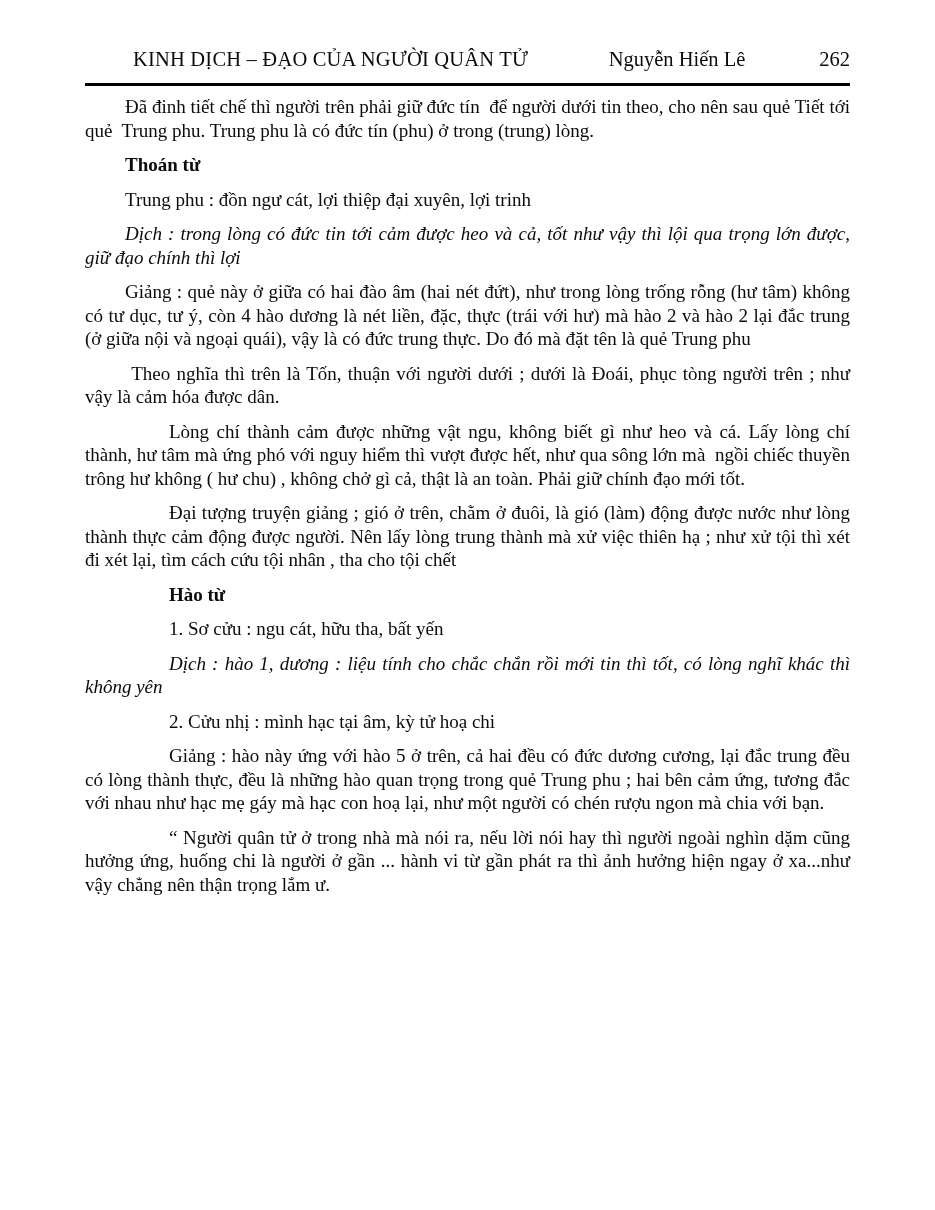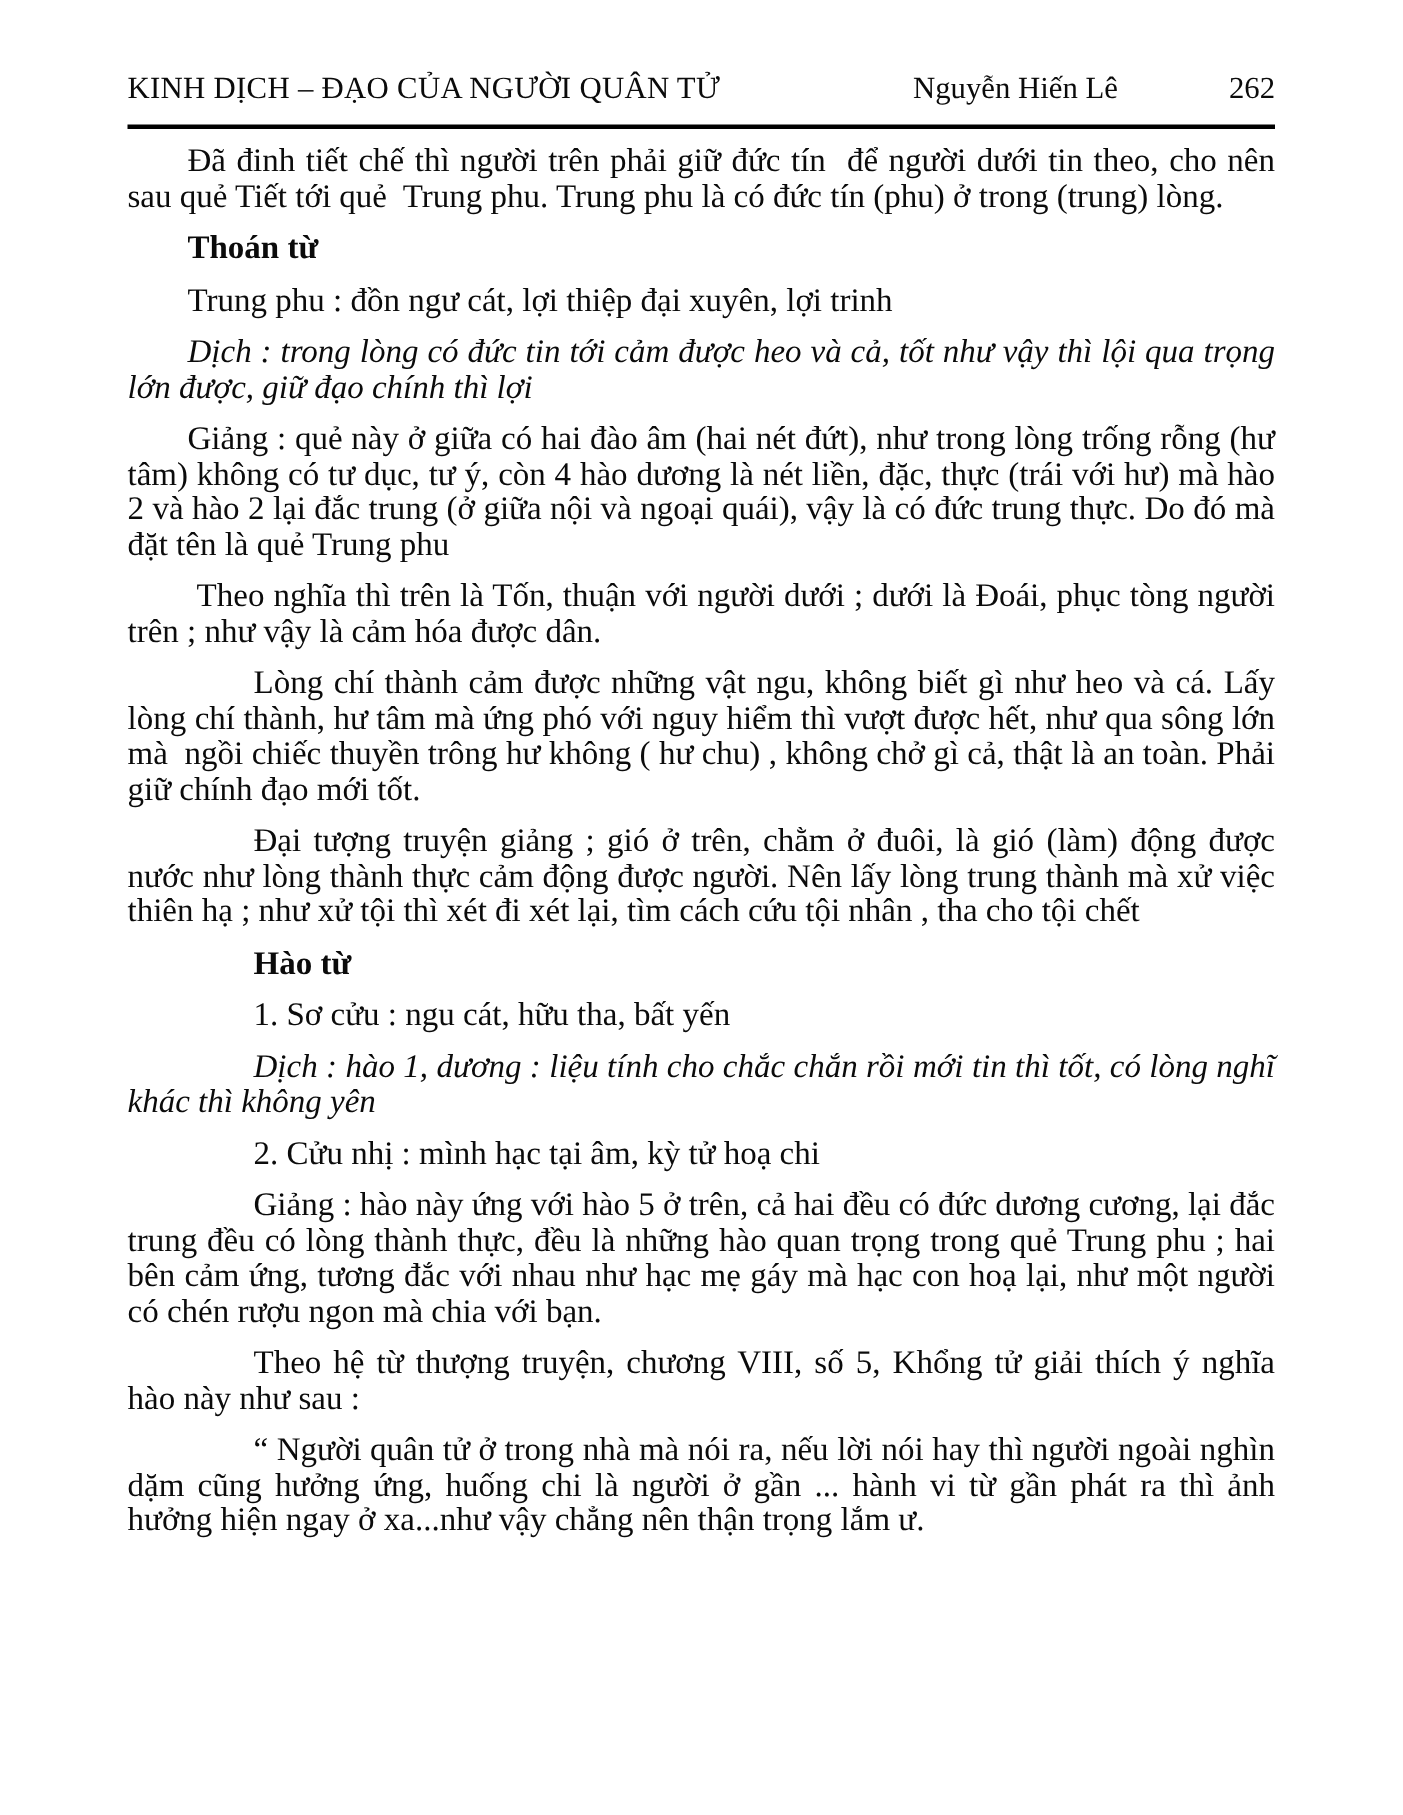--- a/index.html
+++ b/index.html
@@ -11,33 +11,34 @@
     font-family: "Liberation Serif", "DejaVu Serif", serif;
     overflow: hidden;
   }
   .page { padding: 48px 85px 0 85px; }
 
   .header {
     display: flex;
     align-items: baseline;
     font-size: 20.5px;
     white-space: nowrap;
+    margin-left: 48px;
   }
   .header .title { flex: 1; letter-spacing: 0.2px; }
   .header .author { margin-right: 74px; }
   .header .pagenum { }
 
   .rule {
     border: 0;
     border-top: 3.5px solid #000000;
     margin: 12px 0 9px 0;
   }
 
   .body p {
-    font-size: 22px;
+    font-size: 19px;
     line-height: 23.5px;
     text-align: justify;
     margin: 0 0 11px 0;
     white-space: pre-wrap;
   }
   .ind1 { text-indent: 40px; }
   .ind2 { text-indent: 84px; }
   .italic { font-style: italic; }
   .heading { font-weight: bold; text-align: left; }
 </style>
@@ -58,16 +59,15 @@
       <p class="italic ind1">Dịch : trong lòng có đức tin tới cảm được heo và cả, tốt như vậy thì lội qua trọng lớn được, giữ đạo chính thì lợi</p>
       <p class="ind1">Giảng : quẻ này ở giữa có hai đào âm (hai nét đứt), như trong lòng trống rỗng (hư tâm) không có tư dục, tư ý, còn 4 hào dương là nét liền, đặc, thực (trái với hư) mà hào 2 và hào 2 lại đắc trung (ở giữa nội và ngoại quái), vậy là có đức trung thực. Do đó mà đặt tên là quẻ Trung phu</p>
       <p class="ind1"> Theo nghĩa thì trên là Tốn, thuận với người dưới ; dưới là Đoái, phục tòng người trên ; như vậy là cảm hóa được dân.</p>
       <p class="ind2">Lòng chí thành cảm được những vật ngu, không biết gì như heo và cá. Lấy lòng chí thành, hư tâm mà ứng phó với nguy hiểm thì vượt được hết, như qua sông lớn mà  ngồi chiếc thuyền trông hư không ( hư chu) , không chở gì cả, thật là an toàn. Phải giữ chính đạo mới tốt.</p>
       <p class="ind2">Đại tượng truyện giảng ; gió ở trên, chằm ở đuôi, là gió (làm) động được nước như lòng thành thực cảm động được người. Nên lấy lòng trung thành mà xử việc thiên hạ ; như xử tội thì xét đi xét lại, tìm cách cứu tội nhân , tha cho tội chết</p>
       <p class="heading ind2">Hào từ</p>
       <p class="ind2">1. Sơ cửu : ngu cát, hữu tha, bất yến</p>
       <p class="italic ind2">Dịch : hào 1, dương : liệu tính cho chắc chắn rồi mới tin thì tốt, có lòng nghĩ khác thì không yên</p>
       <p class="ind2">2. Cửu nhị : mình hạc tại âm, kỳ tử hoạ chi</p>
       <p class="ind2">Giảng : hào này ứng với hào 5 ở trên, cả hai đều có đức dương cương, lại đắc trung đều có lòng thành thực, đều là những hào quan trọng trong quẻ Trung phu ; hai bên cảm ứng, tương đắc với nhau như hạc mẹ gáy mà hạc con hoạ lại, như một người có chén rượu ngon mà chia với bạn.</p>
-      <p class="ind2">Theo hệ từ thượng truyện, chương VIII, số 5, Khổng tử giải thích ý nghĩa hào này như sau :</p>
       <p class="ind2">“ Người quân tử ở trong nhà mà nói ra, nếu lời nói hay thì người ngoài nghìn dặm cũng hưởng ứng, huống chi là người ở gần ... hành vi từ gần phát ra thì ảnh hưởng hiện ngay ở xa...như vậy chẳng nên thận trọng lắm ư.</p>
     </main>
 </div>
 
 </body></html>

